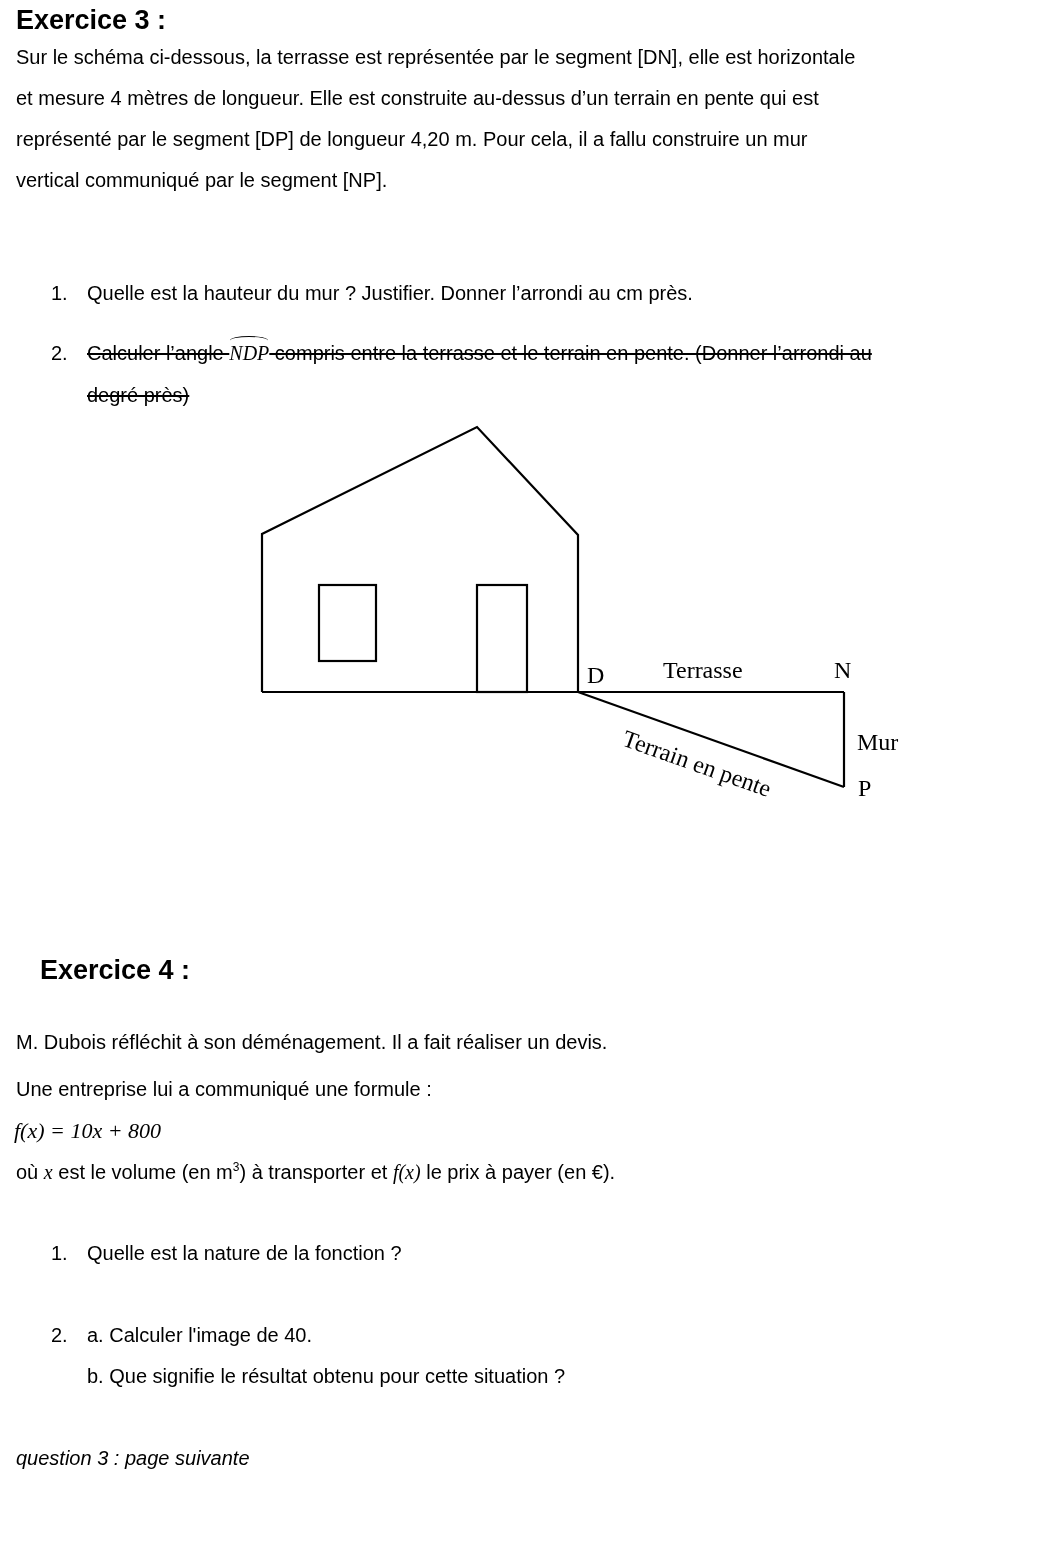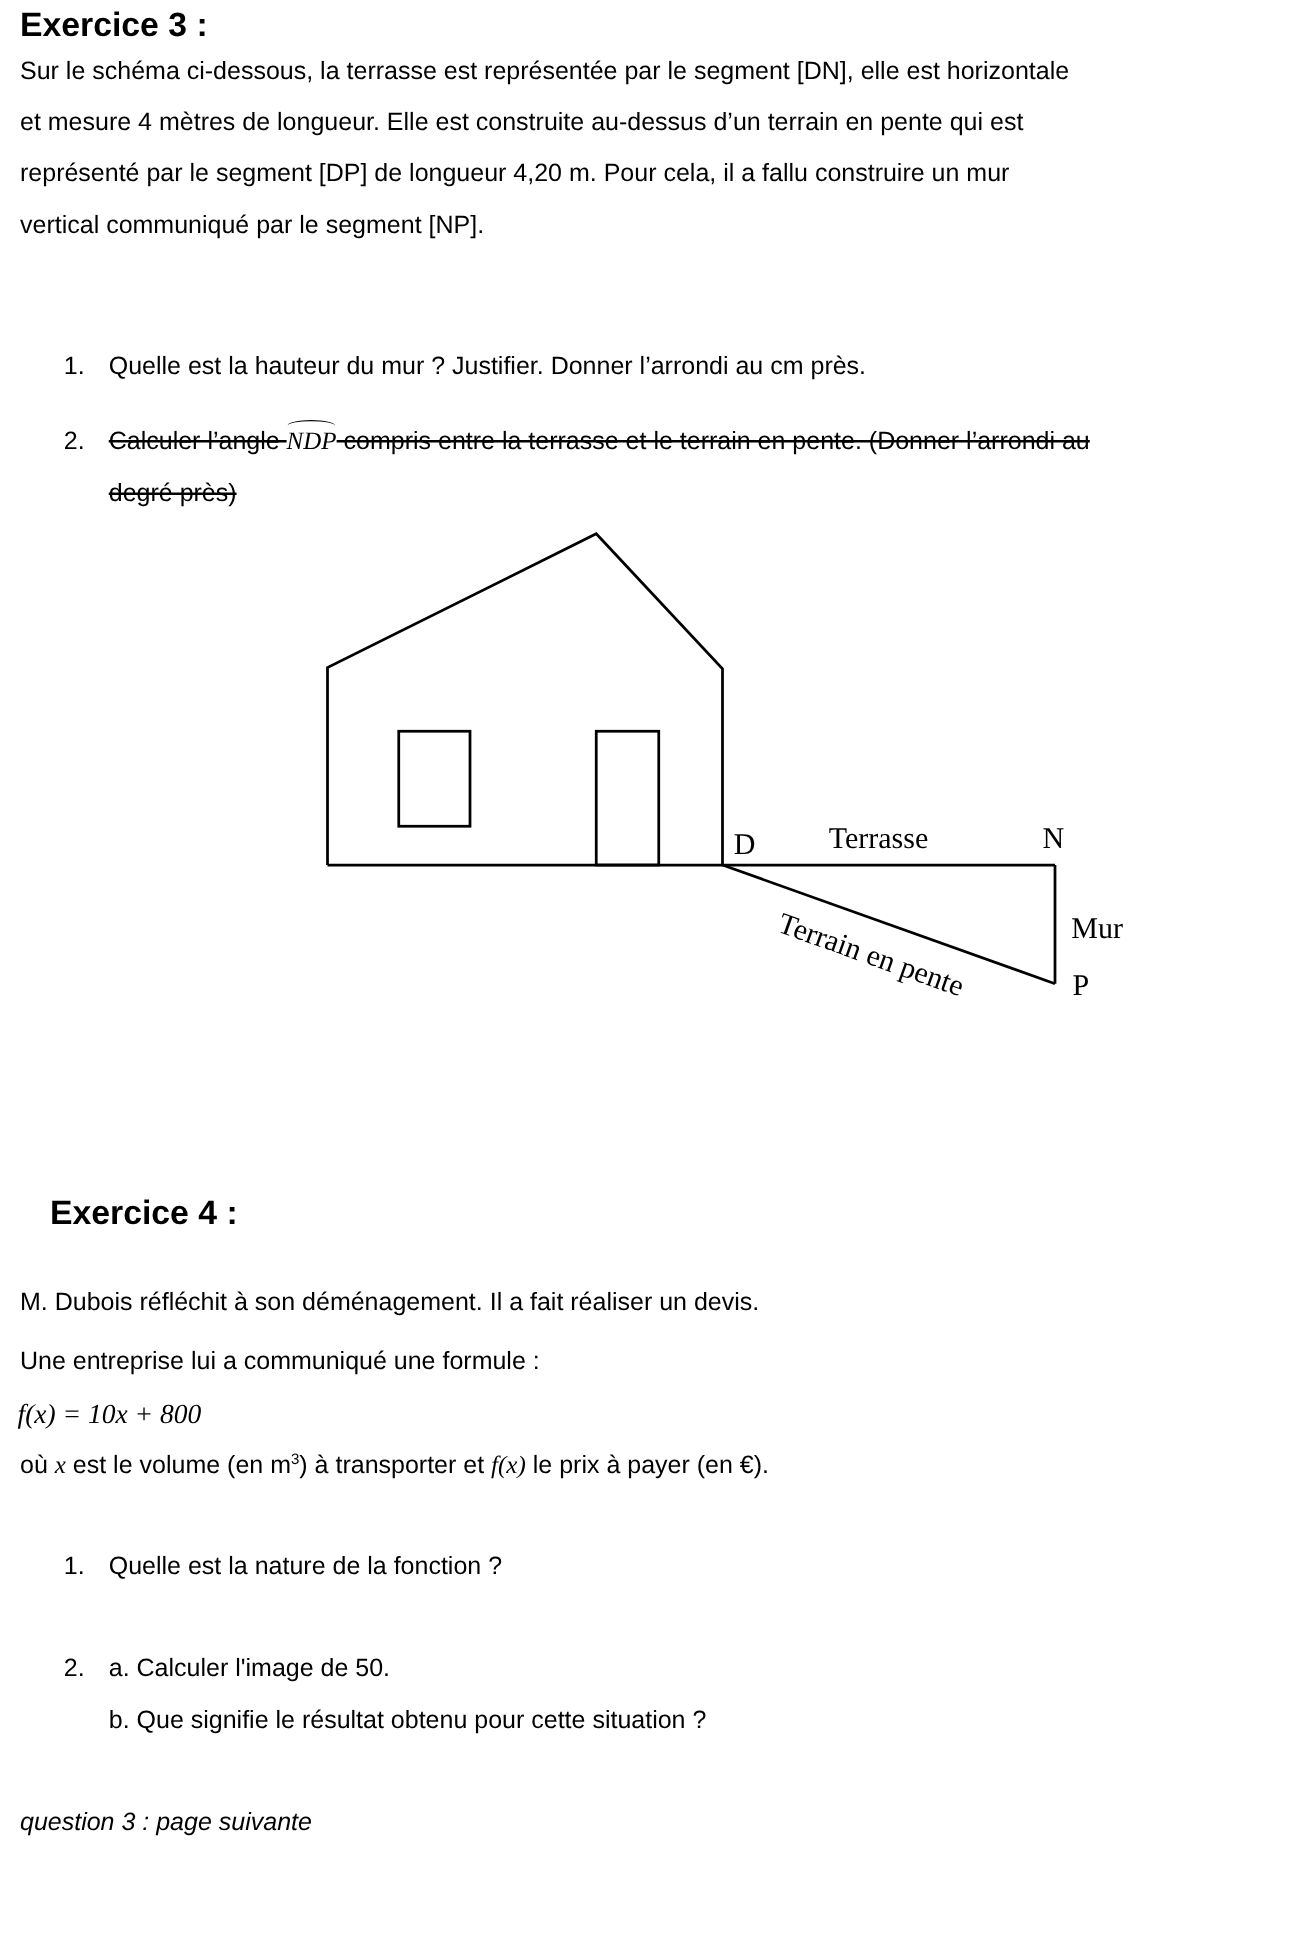--- a/index.html
+++ b/index.html
@@ -60,17 +60,17 @@
   <span class="math">f(x) = 10x + 800</span>
 </div>
 <div class="abs p" style="left:16px; top:1160px;">
   <span>où </span><span class="math">x</span><span> est le volume (en m</span><sup style="font-size:12px;">3</sup><span>) à transporter et </span><span class="math">f(x)</span><span> le prix à payer (en €).</span>
 </div>
 
 <div class="abs p" style="left:51px; top:1242px;">
   <span class="numlabel">1.</span><span>Quelle est la nature de la fonction ?</span>
 </div>
 <div class="abs p" style="left:51px; top:1324px;">
-  <span class="numlabel">2.</span><span>a. Calculer l'image de 50.</span>
+  <span class="numlabel">2.</span><span>a. Calculer l'image de 40.</span>
 </div>
 <div class="abs p" style="left:87px; top:1365px;">b. Que signifie le résultat obtenu pour cette situation ?</div>
 
 <div class="abs p italicbold" style="left:16px; top:1447px;">question 3 : page suivante</div>
 
 </body></html>

